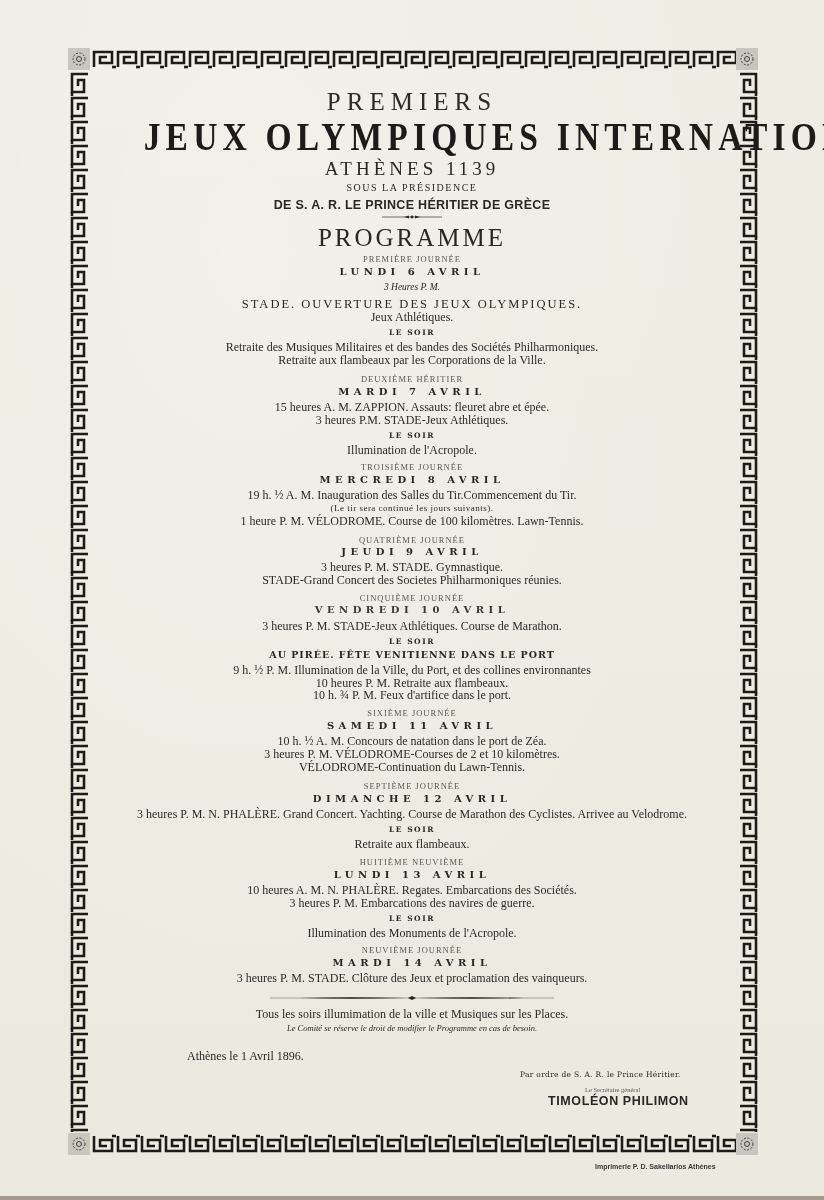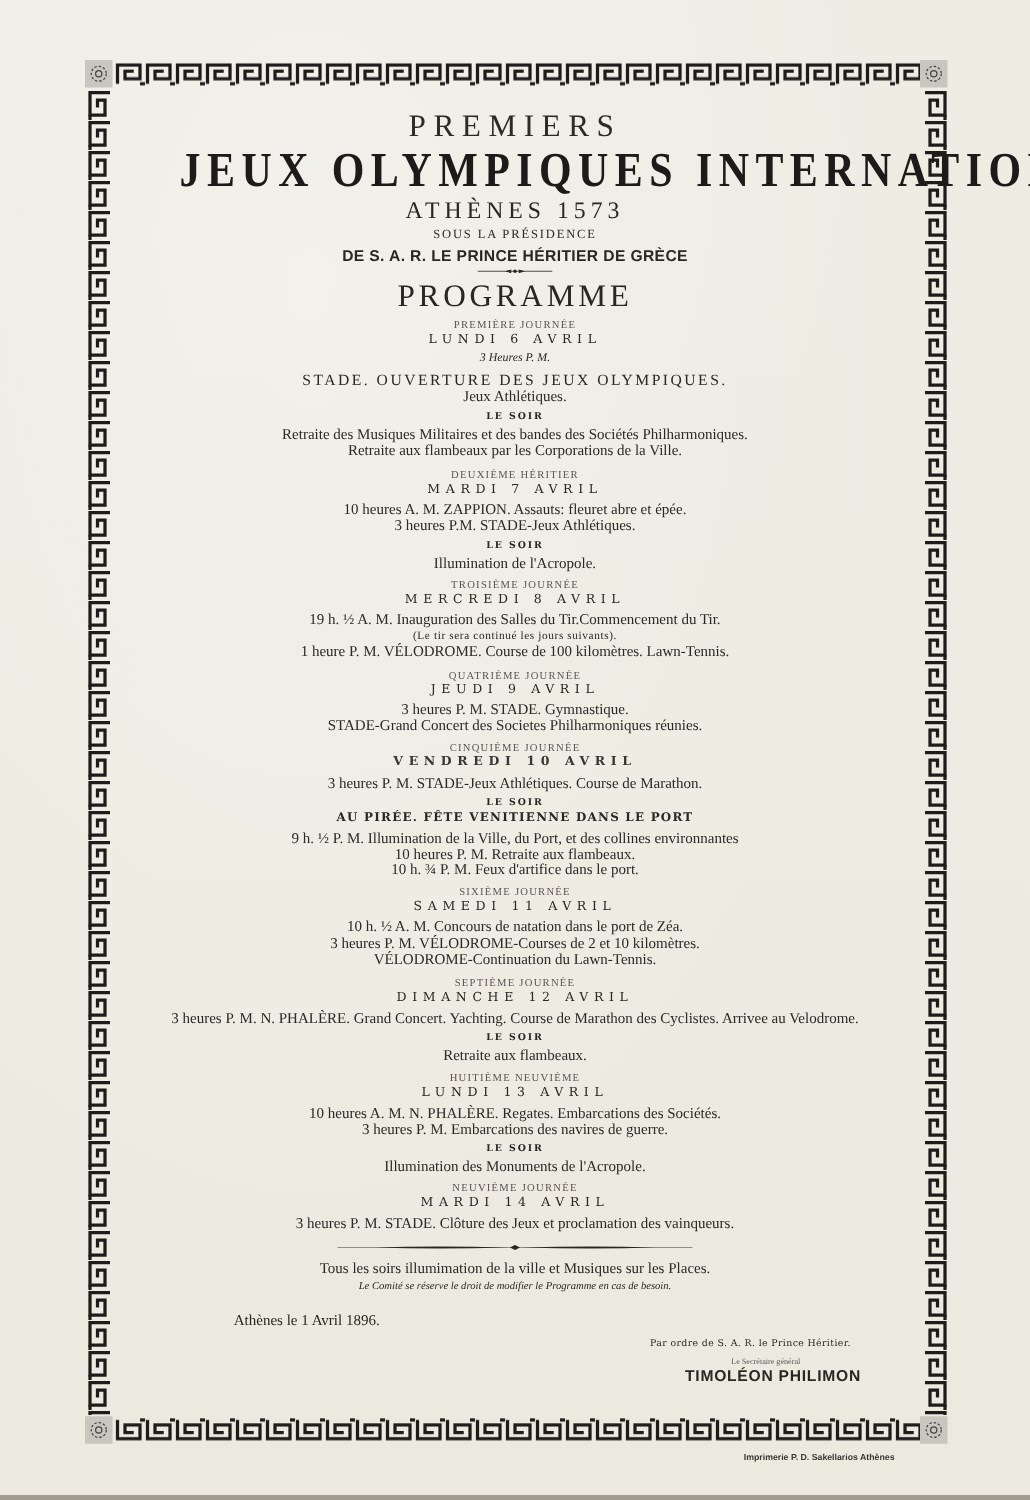--- a/index.html
+++ b/index.html
@@ -45,21 +45,21 @@
   .t-jeux {
     font-family:"Liberation Serif",serif; font-weight:bold;
     font-size:39px; letter-spacing:6px; color:#1d1a19;
     transform:scaleX(0.86); transform-origin:center;
   }
   .t-athenes { font-size:19px; letter-spacing:4px; }
   .t-sous { font-size:10px; letter-spacing:1.5px; }
   .t-de { font-family:"Liberation Sans",sans-serif; font-size:12.5px; font-weight:bold; letter-spacing:.3px; }
   .t-programme { font-size:25px; letter-spacing:3px; }
   .day-ord { font-size:8.5px; letter-spacing:1px; color:#5a5553; }
-  .day-date { font-family:"DejaVu Serif",serif; font-weight:normal; font-size:10px; letter-spacing:4.5px; color:#2a2624; }
+  .day-date { font-family:"DejaVu Serif",serif; font-weight:bold; font-size:10px; letter-spacing:4.5px; color:#2a2624; }
   .evt { font-size:12px; color:#2c2826; }
   .evt-small { font-size:9px; letter-spacing:.5px; }
   .ital { font-style:italic; font-size:9.5px; }
   .lesoir { font-family:"DejaVu Serif",serif; font-weight:bold; font-size:7.5px; letter-spacing:1.5px; }
   .deco-title { font-size:12.5px; letter-spacing:2px; font-variant:small-caps;text-align:center; }
   .bold-caps { font-family:"DejaVu Serif",serif; font-weight:bold; font-size:9.5px; letter-spacing:1px; }
   .struck { font-family:"DejaVu Serif",serif; font-weight:bold; font-size:10px; letter-spacing:4.5px; color:#3a3634; }
 
   .divider-small { position:absolute; left:282px; width:60px; height:4px; }
   .divider-big { position:absolute; left:110px; width:404px; height:6px; }
@@ -132,42 +132,42 @@
     <svg width="16" height="16" viewBox="0 0 16 16">
       <circle cx="8" cy="8" r="6" fill="none" stroke="#444" stroke-width="1" stroke-dasharray="2 1.5"></circle>
       <circle cx="8" cy="8" r="2.5" fill="none" stroke="#444" stroke-width="1"></circle>
     </svg>
   </div>
 
 <div class="content">
 
   <div class="line t-premiers" style="top:4px">PREMIERS</div>
   <div class="line t-jeux" style="top:30px">JEUX OLYMPIQUES INTERNATIONAUX</div>
-  <div class="line t-athenes" style="top:74px">ATHÈNES 1573</div>
+  <div class="line t-athenes" style="top:74px">ATHÈNES 1139</div>
   <div class="line t-sous" style="top:98px">SOUS LA PRÉSIDENCE</div>
   <div class="line t-de" style="top:114px">DE S. A. R. LE PRINCE HÉRITIER DE GRÈCE</div>
   <svg class="divider-small" style="top:131px" viewBox="0 0 60 4">
     <line x1="0" y1="2" x2="60" y2="2" stroke="#3a3634" stroke-width="0.7"></line>
     <path d="M22 2 L27 0.5 L27 3.5 Z M38 2 L33 0.5 L33 3.5 Z" fill="#2a2624"></path>
     <circle cx="30" cy="2" r="1.4" fill="#2a2624"></circle>
   </svg>
   <div class="line t-programme" style="top:140px">PROGRAMME</div>
 
   <div class="line day-ord" style="top:170px">PREMIÈRE JOURNÉE</div>
   <div class="line day-date" style="top:182px">LUNDI 6 AVRIL</div>
   <div class="line ital" style="top:198px">3 Heures P. M.</div>
   <div class="line deco-title" style="top:213px">STADE. OUVERTURE DES JEUX OLYMPIQUES.</div>
   <div class="line evt" style="top:226px">Jeux Athlétiques.</div>
   <div class="line lesoir" style="top:244px">LE SOIR</div>
   <div class="line evt" style="top:256px">Retraite des Musiques Militaires et des bandes des Sociétés Philharmoniques.</div>
   <div class="line evt" style="top:269px">Retraite aux flambeaux par les Corporations de la Ville.</div>
 
   <div class="line day-ord" style="top:290px">DEUXIÈME HÉRITIER</div>
   <div class="line day-date" style="top:302px">MARDI 7 AVRIL</div>
-  <div class="line evt" style="top:316px">10 heures A. M. ZAPPION. Assauts: fleuret abre et épée.</div>
+  <div class="line evt" style="top:316px">15 heures A. M. ZAPPION. Assauts: fleuret abre et épée.</div>
   <div class="line evt" style="top:329px">3 heures P.M. STADE-Jeux Athlétiques.</div>
   <div class="line lesoir" style="top:347px">LE SOIR</div>
   <div class="line evt" style="top:359px">Illumination de l'Acropole.</div>
 
   <div class="line day-ord" style="top:378px">TROISIÈME JOURNÉE</div>
   <div class="line day-date" style="top:390px">MERCREDI 8 AVRIL</div>
   <div class="line evt" style="top:404px">19 h. ½ A. M. Inauguration des Salles du Tir.Commencement du Tir.</div>
   <div class="line evt-small" style="top:419px">(Le tir sera continué les jours suivants).</div>
   <div class="line evt" style="top:430px">1 heure P. M. VÉLODROME. Course de 100 kilomètres. Lawn-Tennis.</div>
 

